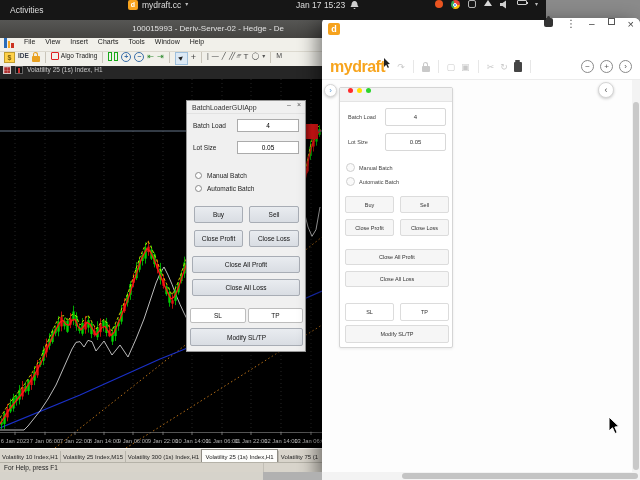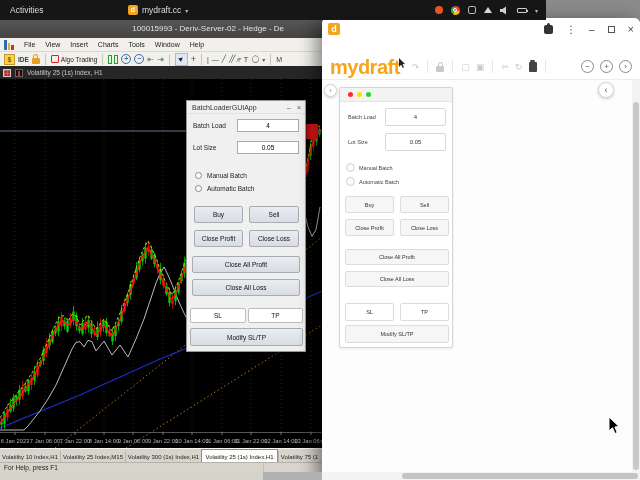--- a/index.html
+++ b/index.html
@@ -1,19 +1,19 @@
 <!DOCTYPE html>
 <html><head>
 <meta charset="utf-8">
 <style>
   * { margin:0; padding:0; box-sizing:border-box; }
   html,body { width:640px; height:480px; overflow:hidden; background:#8a8a8a;
     font-family:"Liberation Sans", sans-serif; }
   .abs { position:absolute; }
-  .flex { display:flex; align-items:center; }
+  .flex { display:flex; align-items:flex-start; }
 
   
   #topbar { left:0; top:0; width:546px; height:20px; background:#161616; color:#ddd;
     font-size:8.5px; z-index:50; }
   #topbar .activities { left:10px; top:0; line-height:20px; }
   #topbar .winbtn { left:128px; top:0; height:20px; gap:4px; }
   .mini-app-icon { width:10px; height:10px; background:#f6a21d; border-radius:2px;
     color:#fff; font-size:7px; font-weight:bold; text-align:center; line-height:10px; }
   #topbar .clock-wrap { left:296px; top:0; height:20px; gap:5px; }
   #topbar .tray { right:8px; top:0; height:20px; gap:8px; }
@@ -109,21 +109,21 @@
   #cr-title { left:0; top:0; width:318px; height:22px; background:#fff; border-radius:6px 6px 0 0; }
   #cr-title .fav { left:6px; top:5px; width:12px; height:12px; background:#f6a21d; border-radius:2px;
     color:#fff; font-weight:bold; font-size:9px; text-align:center; line-height:12px; }
   #cr-title .ttl { left:25px; top:0; line-height:22px; font-size:8px; color:#3c3c3c; white-space:nowrap; }
   #cr-title .ctls { right:6px; top:0; height:22px; gap:13px; color:#444; }
   .puzzle { width:9px; height:9px; background:#333; border-radius:2px; position:relative; }
   .puzzle i { position:absolute; left:3px; top:-2px; width:3px; height:3px; background:#333; border-radius:50%; }
   .maxsq { width:7px; height:7px; border:1px solid #555; }
   #cr-toolbar { left:0; top:22px; width:318px; height:40px; background:#fff;
     border-bottom:1px solid #ececec; padding:14px 8px 0 8px; gap:6px; align-items:center; }
-  .logo { font-size:20px; font-weight:bold; color:#f7a41d; letter-spacing:-.5px; line-height:18px; }
+  .logo { font-size:16px; font-weight:bold; color:#f7a41d; letter-spacing:-.5px; line-height:18px; }
   .logo-cursor { margin-left:-8px; margin-top:-8px; }
   .gico { color:#c9c9c9; font-size:9px; }
   .dsep { width:1px; height:13px; background:#e7e7e7; margin:0 2px; }
   .paste-ic { width:8px; height:10px; background:#444; border-radius:1px; position:relative; }
   .paste-ic i { position:absolute; left:1.5px; top:-1.5px; width:5px; height:2px; background:#444; border-radius:1px; }
   .cir { width:13px; height:13px; border:1px solid #8a8a8a; border-radius:50%; color:#555;
     font-size:8px; text-align:center; line-height:11px; }
   #cr-canvas { left:0; top:62px; width:318px; height:392px; background:#fdfdfd; }
   .float-cir { position:absolute; background:#fff; border:1px solid #d6d6d6; border-radius:50%;
     box-shadow:0 1px 3px rgba(0,0,0,.2); text-align:center; }
@@ -150,20 +150,26 @@
 </style>
 </head>
 <body>
 
 <div id="topbar" class="abs">
   <div class="abs activities">Activities</div>
   <div class="abs winbtn flex">
     <span class="mini-app-icon">d</span>
     <span>mydraft.cc</span>
     <span class="caret">▾</span>
+  </div>
+  <div class="abs clock-wrap flex">
+    <span>Jan 17 15:23</span>
+    <svg width="9" height="10">
+        <path d="M4.5,1 C6.5,1 7.5,3 7.5,5 L8.5,7 L0.5,7 L1.5,5 C1.5,3 2.5,1 4.5,1 Z M3.5,8 a1,1 0 0 0 2,0 Z" fill="#cfcfcf"></path>
+      </svg>
   </div>
   <div class="abs tray flex">
     <span class="dot-orange"></span>
     <span class="chrome-logo">
         <i></i>
       </span>
     <span class="sq-gray"></span>
     <span class="tri-net"></span>
     <svg width="9" height="9">
         <polygon points="0,3 2.5,3 6,0.5 6,8.5 2.5,6 0,6" fill="#cfcfcf"></polygon>

